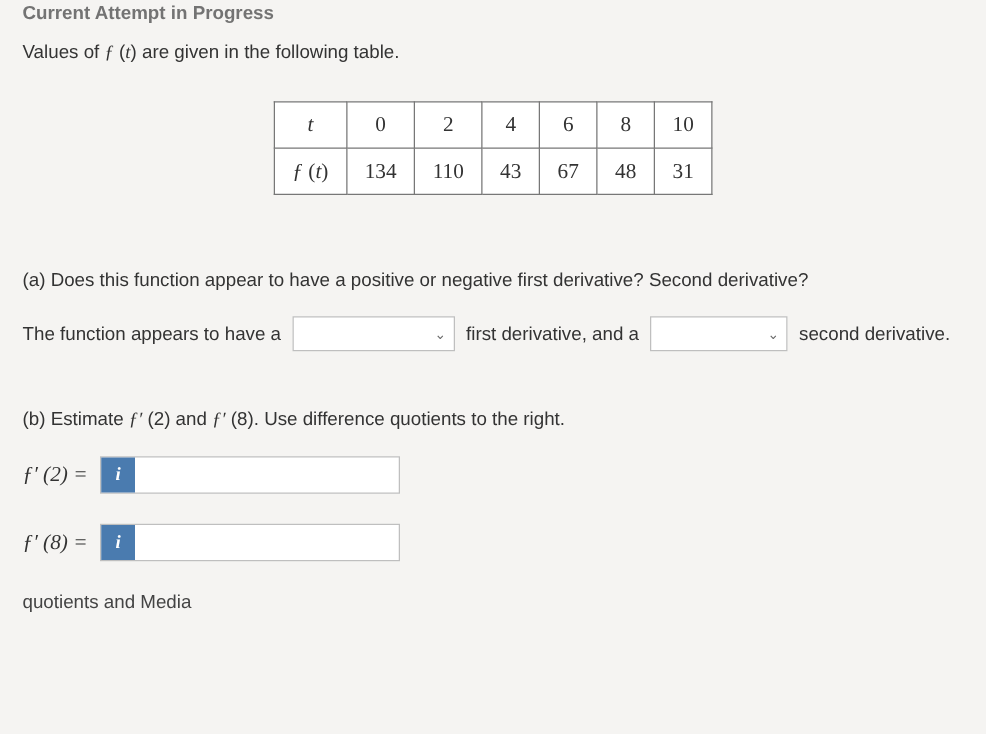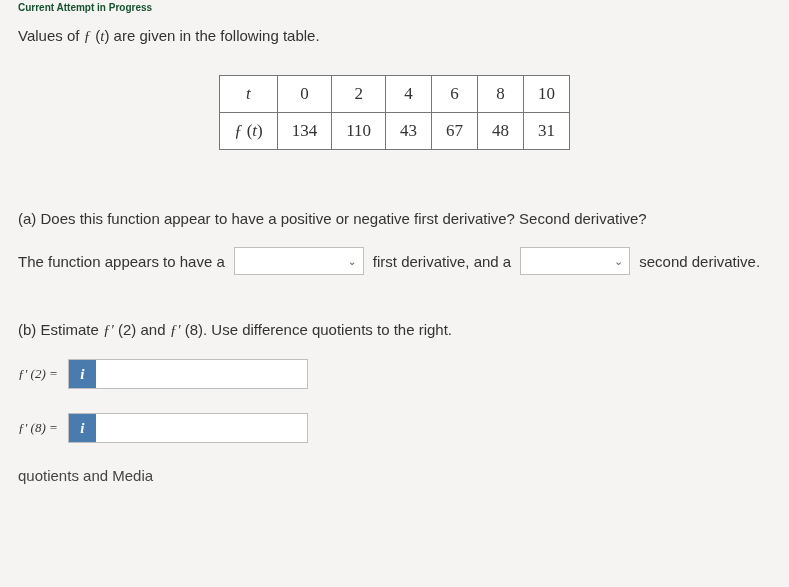--- a/index.html
+++ b/index.html
@@ -8,22 +8,22 @@
       background: #f5f4f2;
       color: #333;
       width: 789px;
       height: 587px;
       padding: 0 18px;
       font-size: 15px;
       overflow: hidden;
     }
     .header {
       font-weight: bold;
-      color: #14532d;
-      font-size: 10px;
+      color: #737373;
+      font-size: 15px;
       margin-bottom: 14px;
       margin-top: 2px;
     }
     .prompt {
       margin-bottom: 30px;
       color: #333;
     }
     .math-i { font-style: italic; font-family: 'Times New Roman', serif; }
     table.data {
       border-collapse: collapse;
@@ -63,21 +63,21 @@
       color: #666;
     }
     .eq-row {
       display: flex;
       align-items: center;
       gap: 10px;
       margin-bottom: 24px;
     }
     .eq-label {
       font-family: 'Times New Roman', serif;
-      font-size: 13px;
+      font-size: 17px;
       font-style: italic;
     }
     .num-input {
       display: inline-flex;
       align-items: center;
       border: 1px solid #bfbfbf;
       background: #fff;
       height: 30px;
       width: 240px;
     }

